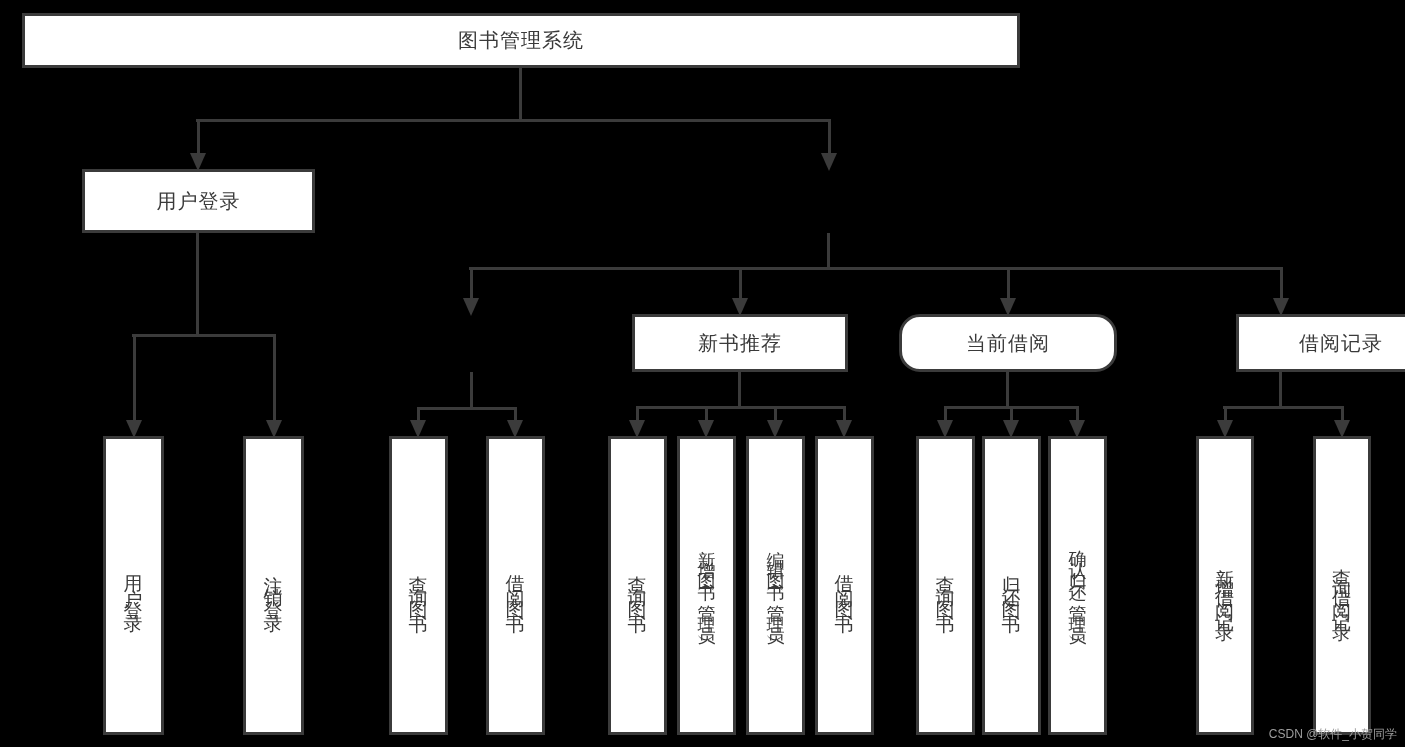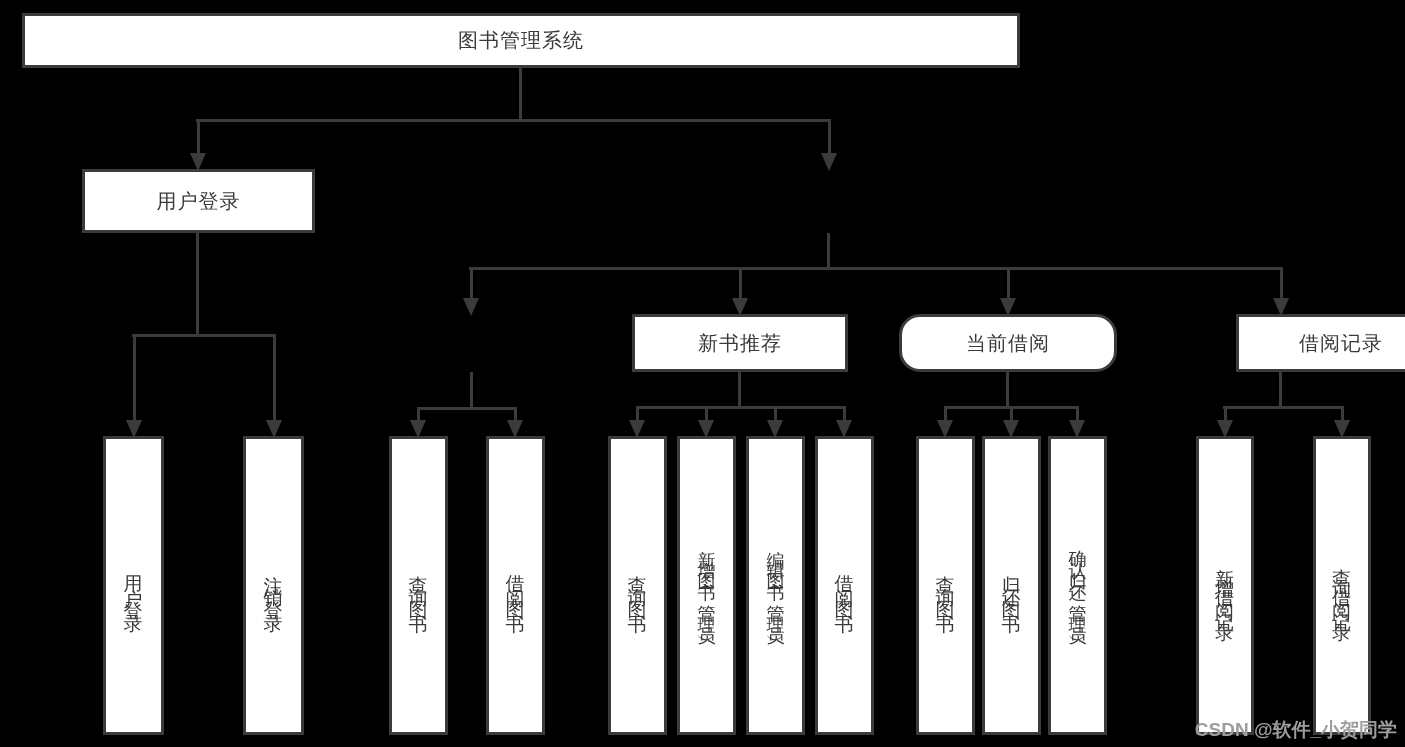--- a/index.html
+++ b/index.html
@@ -75,25 +75,24 @@
     width: 0;
     height: 0;
     border-left: 8px solid transparent;
     border-right: 8px solid transparent;
     border-top: 18px solid #3b3b3b;
   }
   #watermark {
     position: absolute;
     right: 8px;
     bottom: 4px;
-    font-size: 19px;
+    font-size: 12px;
     color: #9d9d9d;
     z-index: 5;
     white-space: nowrap;
-    font-weight: bold;
   }
 </style>
 </head>
 <body>
 
 <div id="stage">
 
   <div class="node" style="left:22px; top:13px; width:998px; height:55px;">
     <span class="hlabel">图书管理系统</span>
   </div>

